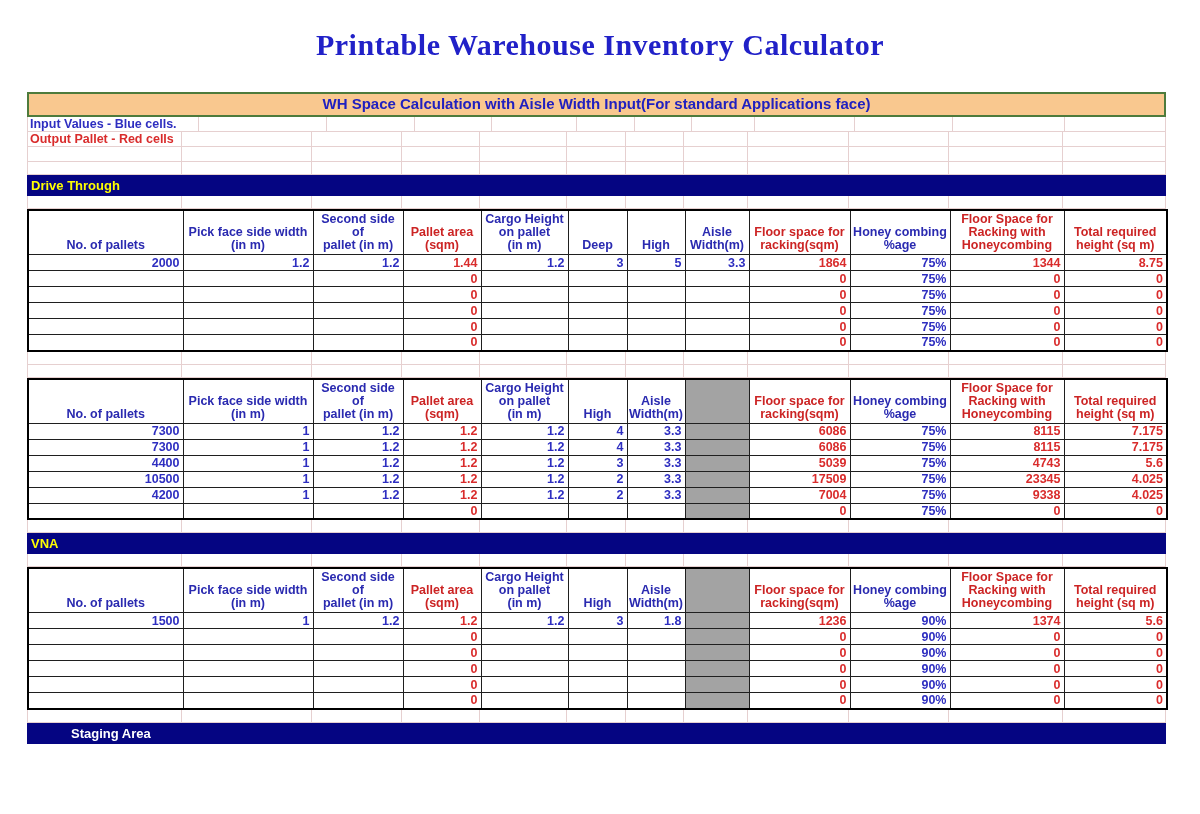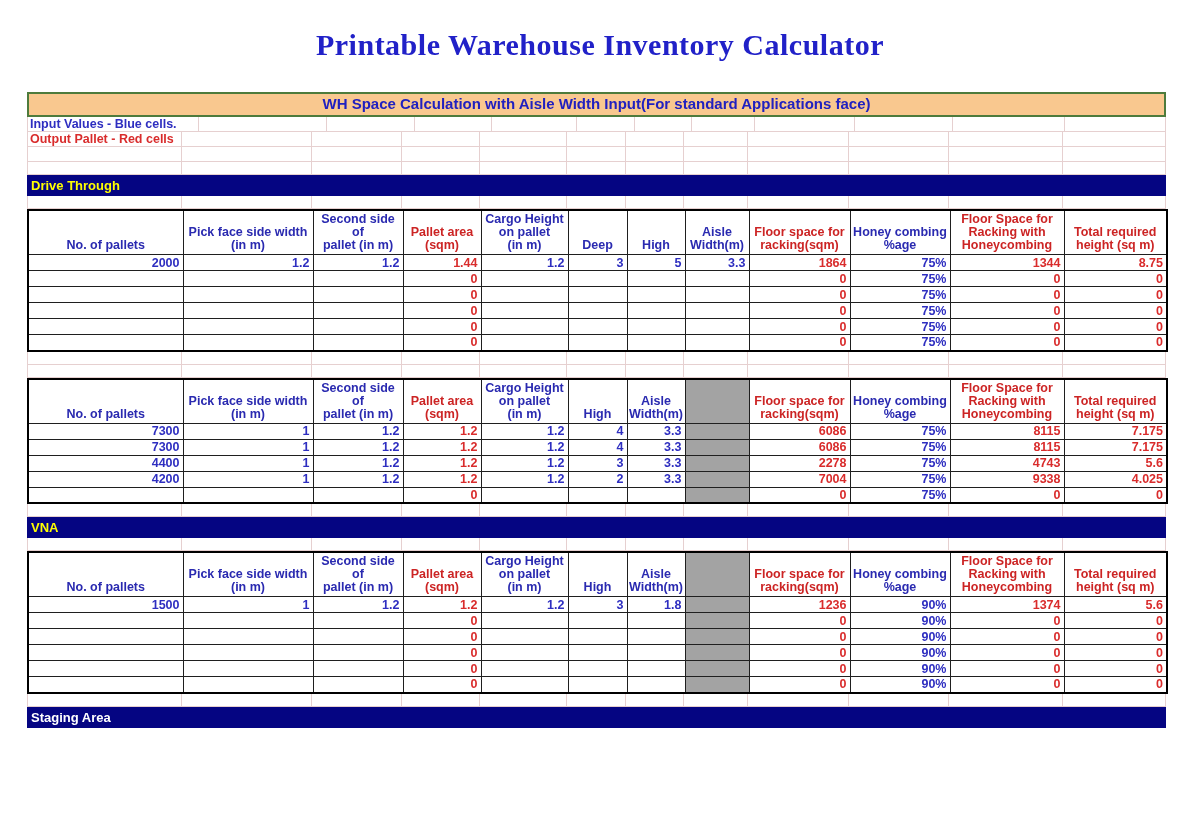--- a/index.html
+++ b/index.html
@@ -364,24 +364,38 @@
           </tr>
           <tr>
             <td style="color: rgb(46, 46, 192);">4400</td>
             <td style="color: rgb(46, 46, 192);">1</td>
             <td style="color: rgb(46, 46, 192);">1.2</td>
             <td style="color: rgb(217, 44, 44);">1.2</td>
             <td style="color: rgb(46, 46, 192);">1.2</td>
             <td style="color: rgb(46, 46, 192);">3</td>
             <td style="color: rgb(46, 46, 192);">3.3</td>
             <td class="gray-cell"></td>
-            <td style="color: rgb(217, 44, 44);">2278</td>
+            <td style="color: rgb(217, 44, 44);">5039</td>
             <td style="color: rgb(46, 46, 192);">75%</td>
             <td style="color: rgb(217, 44, 44);">4743</td>
             <td style="color: rgb(217, 44, 44);">5.6</td>
+          </tr>
+          <tr>
+            <td style="color: rgb(46, 46, 192);">10500</td>
+            <td style="color: rgb(46, 46, 192);">1</td>
+            <td style="color: rgb(46, 46, 192);">1.2</td>
+            <td style="color: rgb(217, 44, 44);">1.2</td>
+            <td style="color: rgb(46, 46, 192);">1.2</td>
+            <td style="color: rgb(46, 46, 192);">2</td>
+            <td style="color: rgb(46, 46, 192);">3.3</td>
+            <td class="gray-cell"></td>
+            <td style="color: rgb(217, 44, 44);">17509</td>
+            <td style="color: rgb(46, 46, 192);">75%</td>
+            <td style="color: rgb(217, 44, 44);">23345</td>
+            <td style="color: rgb(217, 44, 44);">4.025</td>
           </tr>
           <tr>
             <td style="color: rgb(46, 46, 192);">4200</td>
             <td style="color: rgb(46, 46, 192);">1</td>
             <td style="color: rgb(46, 46, 192);">1.2</td>
             <td style="color: rgb(217, 44, 44);">1.2</td>
             <td style="color: rgb(46, 46, 192);">1.2</td>
             <td style="color: rgb(46, 46, 192);">2</td>
             <td style="color: rgb(46, 46, 192);">3.3</td>
             <td class="gray-cell"></td>
@@ -571,15 +585,15 @@
         <div class="grid-cell" style="width: 78px;"></div>
         <div class="grid-cell" style="width: 87px;"></div>
         <div class="grid-cell" style="width: 59px;"></div>
         <div class="grid-cell" style="width: 58px;"></div>
         <div class="grid-cell" style="width: 64px;"></div>
         <div class="grid-cell" style="width: 101px;"></div>
         <div class="grid-cell" style="width: 100px;"></div>
         <div class="grid-cell" style="width: 114px;"></div>
         <div class="grid-cell" style="width: 103px;"></div>
       </div>
-      <div class="sec-banner" style="background: rgb(5, 5, 130);"><span style="color: rgb(255, 255, 255);">Staging Area</span></div>
+      <div class="sec-banner" style="background: rgb(5, 5, 130);"><span style="color: rgb(255, 255, 255); margin-left: 40px;">Staging Area</span></div>
     </div>
 </div>
 
 </body></html>

